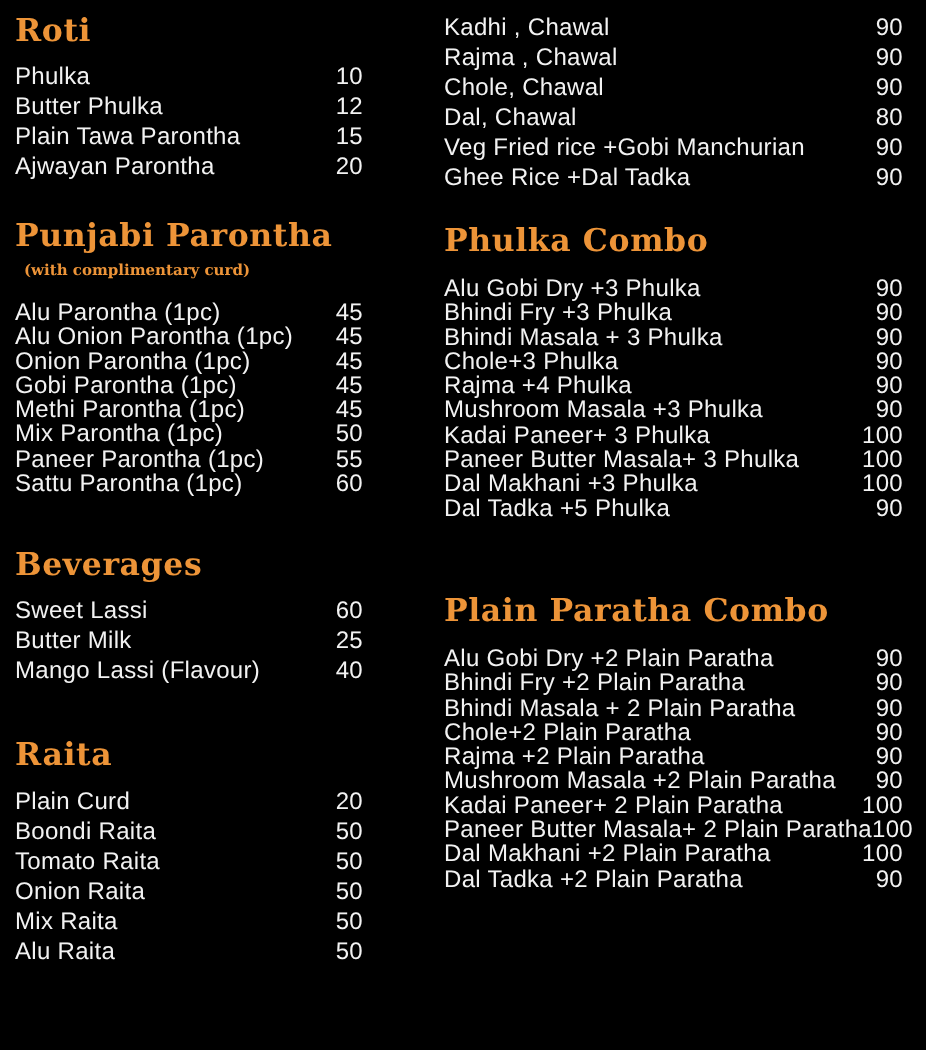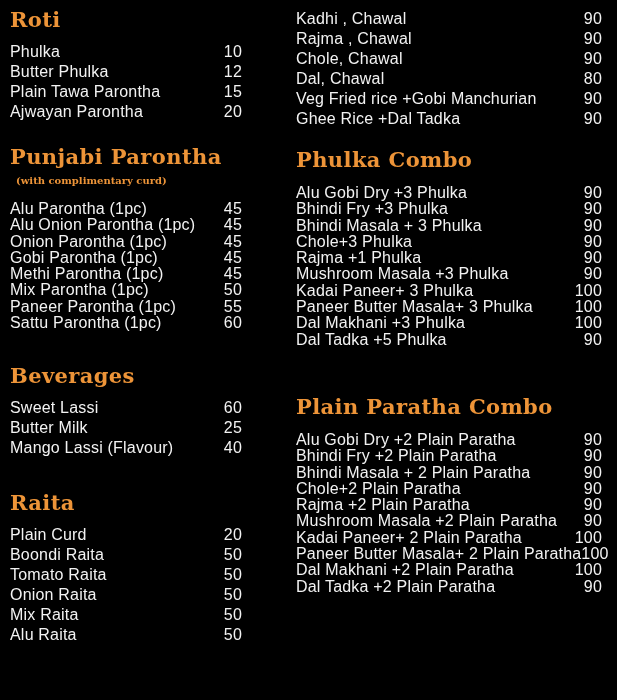--- a/index.html
+++ b/index.html
@@ -234,21 +234,21 @@
           </div>
           <div class="item-row">
             <span class="item-name">Bhindi Masala + 3 Phulka</span>
             <span class="item-price">90</span>
           </div>
           <div class="item-row">
             <span class="item-name">Chole+3 Phulka</span>
             <span class="item-price">90</span>
           </div>
           <div class="item-row">
-            <span class="item-name">Rajma +1 Phulka</span>
+            <span class="item-name">Rajma +4 Phulka</span>
             <span class="item-price">90</span>
           </div>
           <div class="item-row">
             <span class="item-name">Mushroom Masala +3 Phulka</span>
             <span class="item-price">90</span>
           </div>
           <div class="item-row">
             <span class="item-name">Kadai Paneer+ 3 Phulka</span>
             <span class="item-price">100</span>
           </div>

